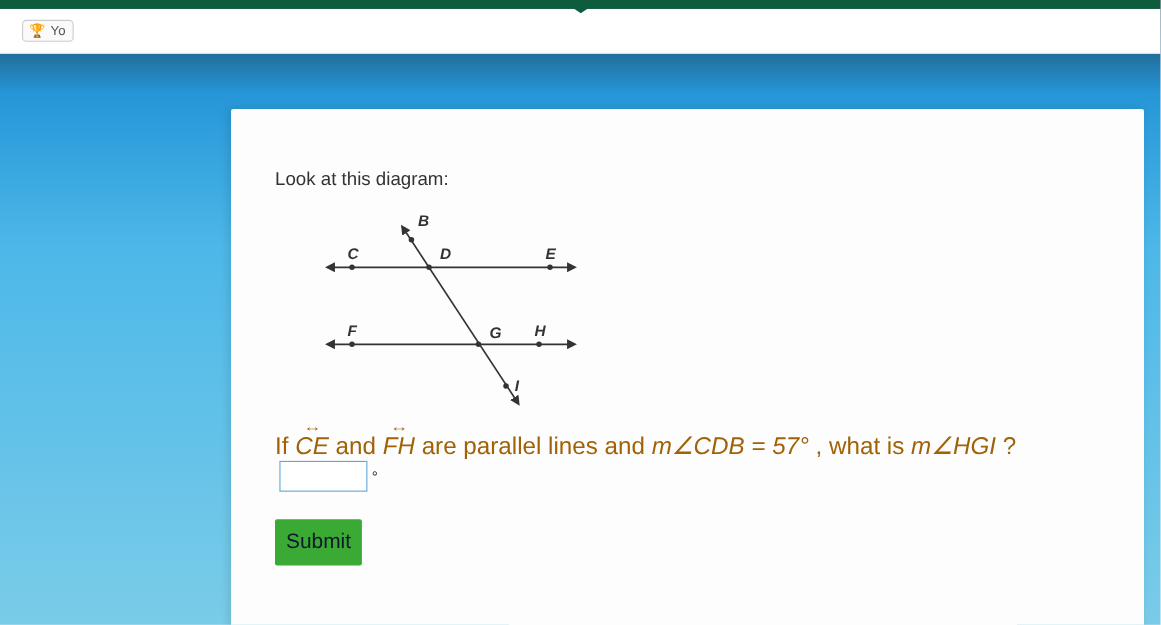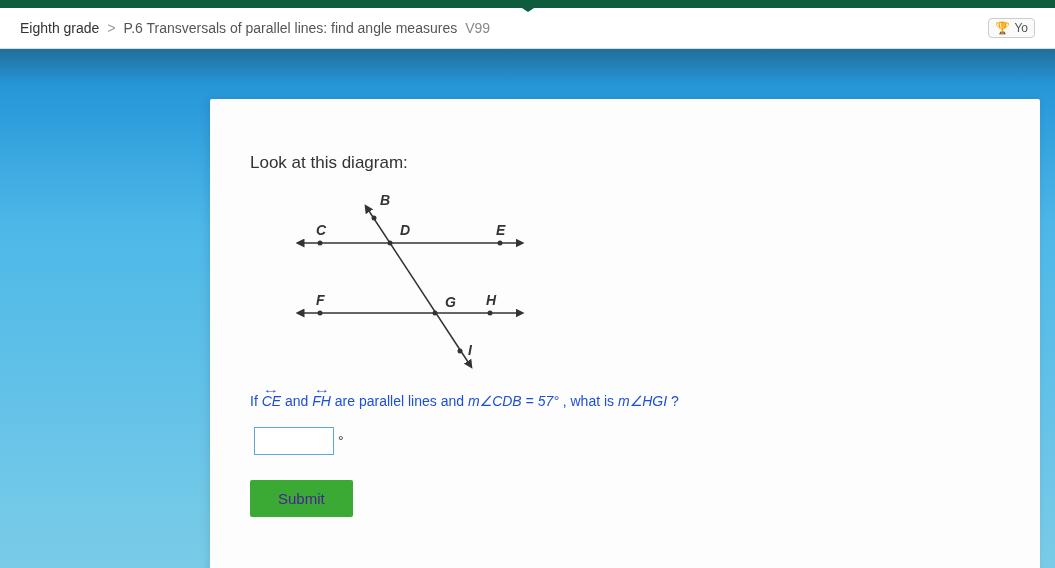--- a/index.html
+++ b/index.html
@@ -82,23 +82,22 @@
     }
     .diagram-container svg { width: 100%; height: 100%; }
     .diagram-label {
       font-family: Arial, sans-serif;
       font-size: 14px;
       font-style: italic;
       font-weight: bold;
       fill: #333;
     }
     .question-text {
-      font-size: 14px;
-      color: #1d4ed8;
-      margin-bottom: 18px;
+      font-size: 22px;
+      color: #a16207;
     }
     .math-arrow { position: relative; font-style: italic; }
     .math-arrow::before {
       content: '↔';
       position: absolute;
       top: -10px;
       left: 50%;
       transform: translateX(-50%) scaleX(1.6);
       font-size: 11px;
       font-style: normal;
@@ -116,40 +115,34 @@
       height: 28px;
       border: 1px solid #5aa8d6;
       padding: 2px 6px;
       font-size: 14px;
       text-align: right;
       background: #fff;
     }
     .degree-symbol { font-size: 14px; color: #333; margin-left: 2px; }
     .submit-btn {
       background: #3aaa35;
-      color: #4c1d95;
+      color: #0f172a;
       border: none;
-      padding: 10px 28px;
-      font-size: 15px;
+      padding: 10px 10px;
+      font-size: 19px;
       cursor: pointer;
       border-radius: 2px;
     }
   </style>
 </head>
 <body>
 
 <div class="top-bar"></div>
 
 <div class="breadcrumb-bar">
-  <div class="breadcrumb">
-    <span class="breadcrumb-grade">Eighth grade</span>
-    <span class="breadcrumb-sep">&gt;</span>
-    <span class="breadcrumb-topic">P.6 Transversals of parallel lines: find angle measures</span>
-    <span class="breadcrumb-code">V99</span>
-  </div>
   <div class="trophy-badge">
     <span>🏆</span>
     <span>Yo</span>
   </div>
 </div>
 
 <div class="content-area">
   <div class="prompt-text">Look at this diagram:</div>
 
   <div class="diagram-container">

